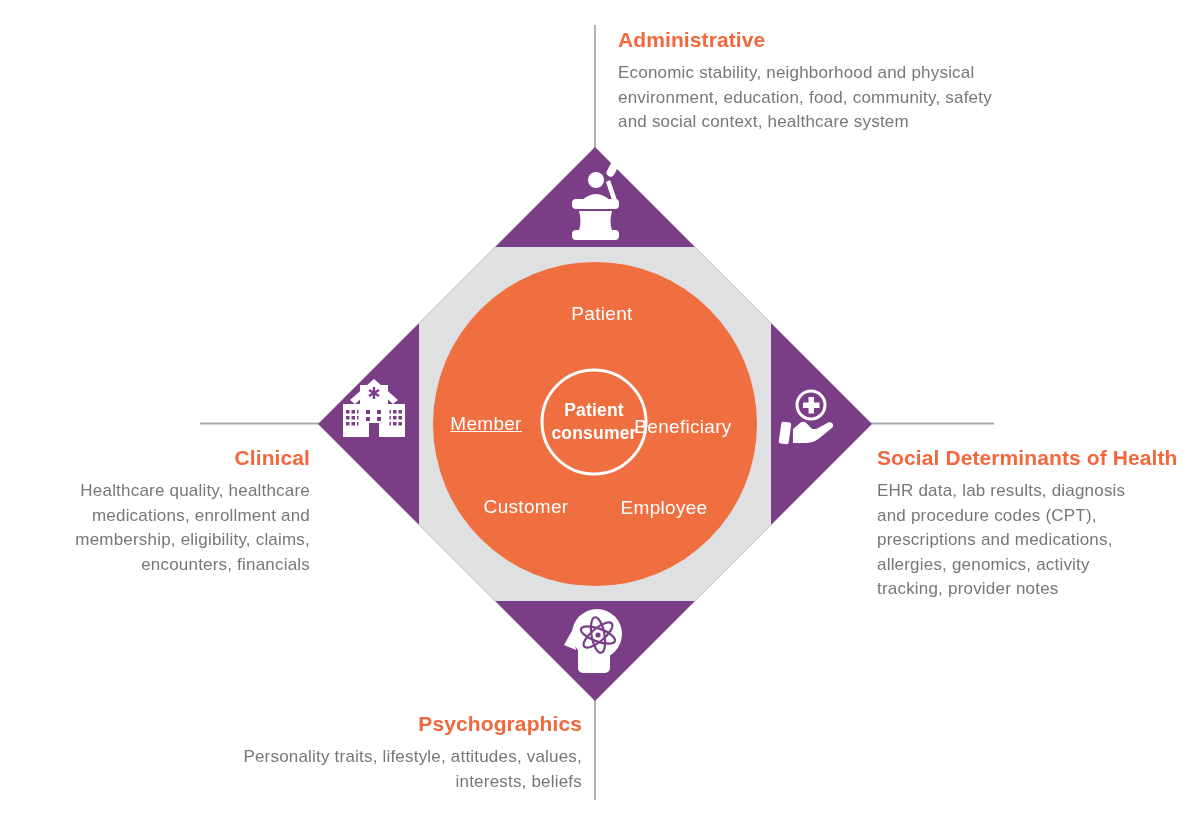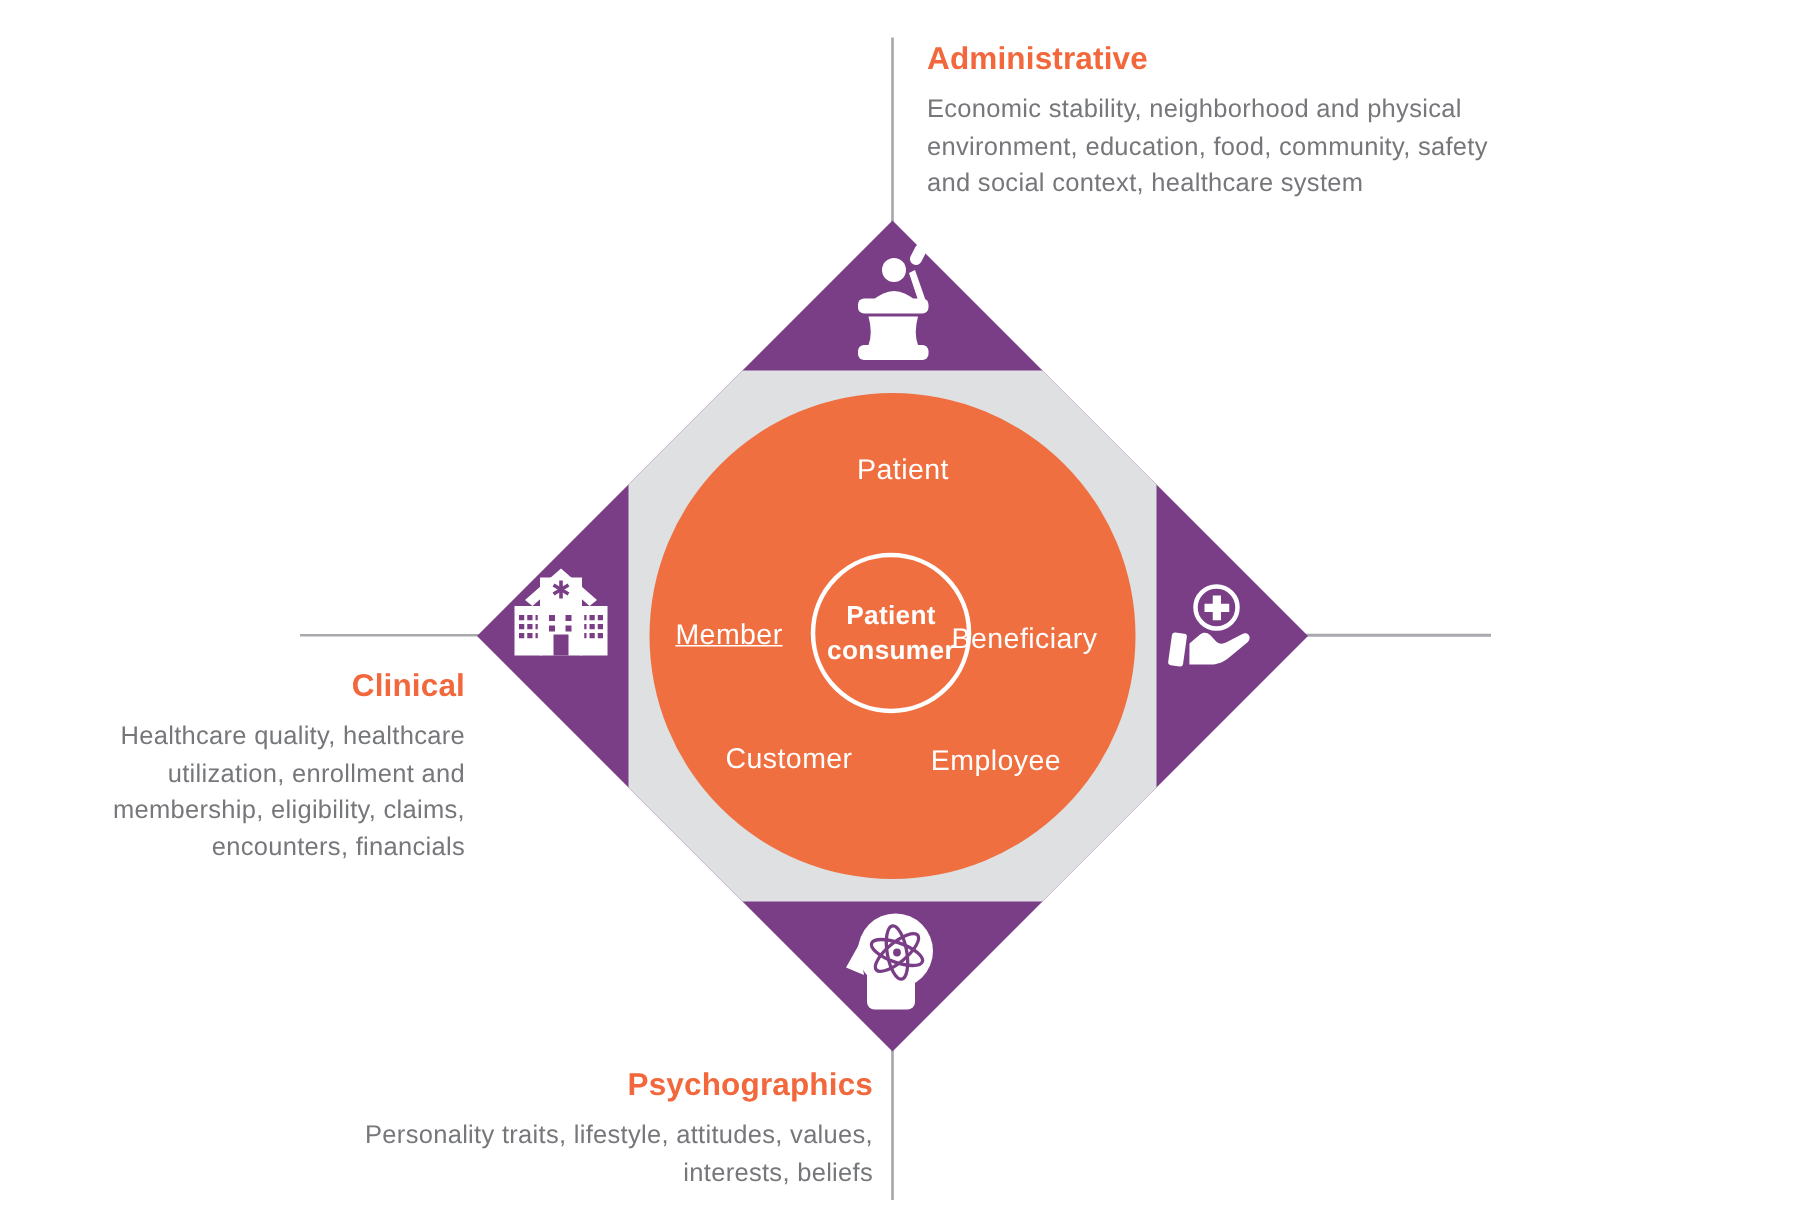--- a/index.html
+++ b/index.html
@@ -159,25 +159,33 @@
   <div class="block block-top">
     <h2 class="quad-title">Administrative</h2>
     <div class="quad-desc">Economic stability, neighborhood and physical
 environment, education, food, community, safety
 and social context, healthcare system</div>
   </div>
 
   <div class="block block-left align-right">
     <h2 class="quad-title">Clinical</h2>
     <div class="quad-desc">Healthcare quality, healthcare
-utilization, enrollment and
+medications, enrollment and
 membership, eligibility, claims,
 encounters, financials</div>
   </div>
 
+  <div class="block block-right">
+    <h2 class="quad-title nowrap">Social Determinants of Health</h2>
+    <div class="quad-desc">EHR data, lab results, diagnosis
+and procedure codes (CPT),
+prescriptions and medications,
+allergies, genomics, activity
+tracking, provider notes</div>
+  </div>
 
   <div class="block block-bottom align-right">
     <h2 class="quad-title">Psychographics</h2>
     <div class="quad-desc">Personality traits, lifestyle, attitudes, values,
 interests, beliefs</div>
   </div>
 
   <div class="role" style="left:590px; top:314px;">Patient</div>
   <div class="role" style="left:474px; top:424px;text-decoration:underline;">Member</div>
   <div class="role" style="left:671px; top:427px;">Beneficiary</div>

